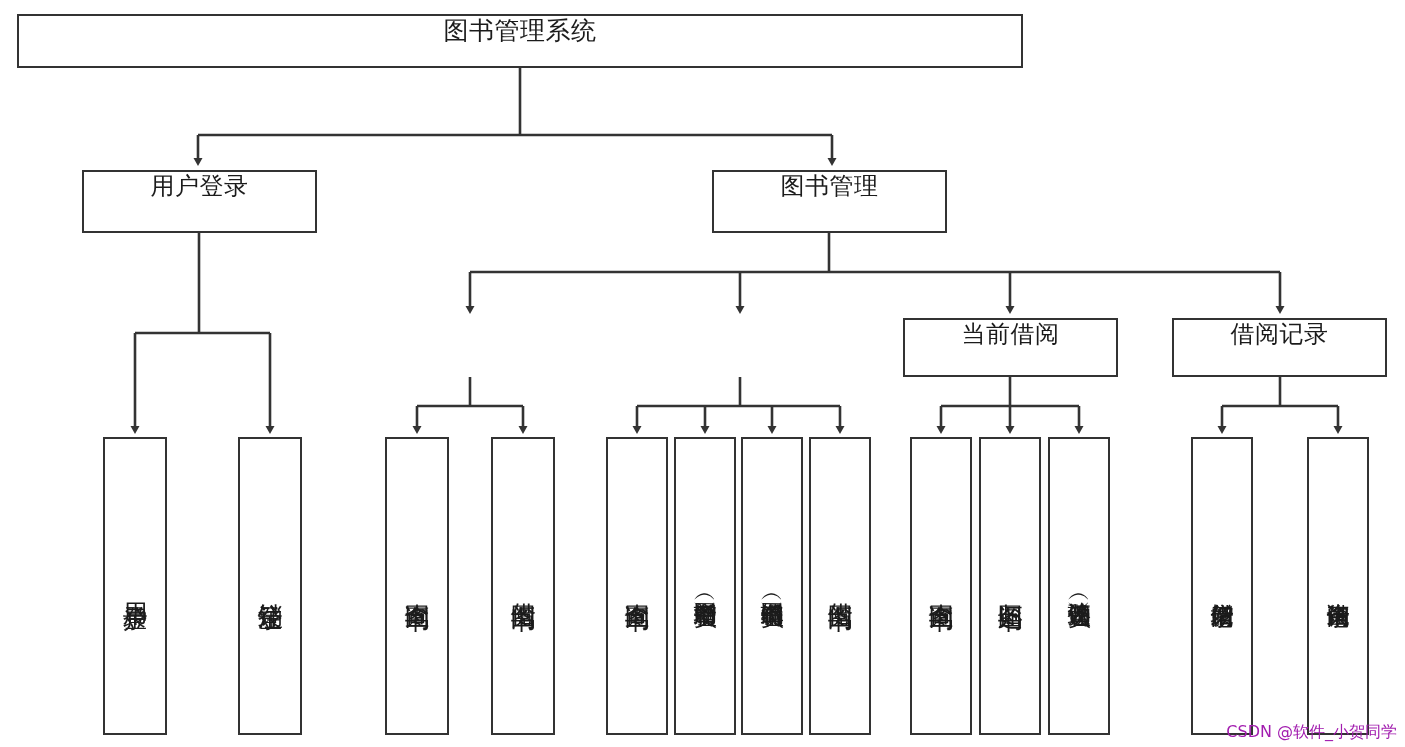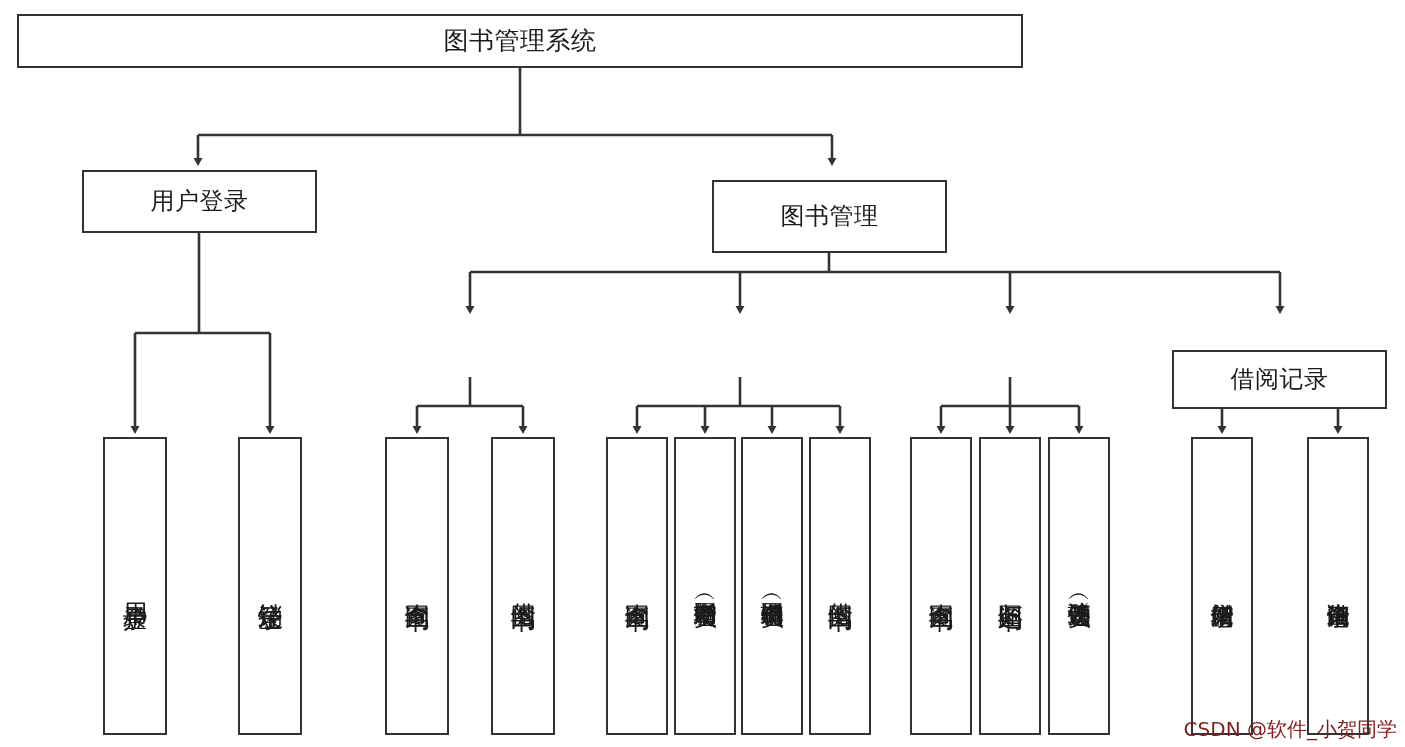--- a/index.html
+++ b/index.html
@@ -26,21 +26,20 @@
     width: 1405px;
     height: 747px;
     pointer-events: none;
   }
   .node {
     position: absolute;
     box-sizing: border-box;
     background: #ffffff;
     border: 2.2px solid #333333;
     display: flex;
-    align-items: center;
     justify-content: center;
     z-index: 2;
   }
   .node-label {
     color: #1b1b1b;
     line-height: 1.18;
     text-align: center;
     white-space: pre;
   }
   
@@ -64,22 +63,22 @@
     letter-spacing: 1.5px;
   }
   .node.vertical.narrow .node-label {
     font-size: 23px;
     letter-spacing: 0.5px;
   }
   #watermark {
     position: absolute;
     right: 8px;
     bottom: 4px;
-    font-size: 20px;
-    color: #7f1d1d;
+    font-size: 16px;
+    color: #a21caf;
     z-index: 5;
     white-space: nowrap;
     font-family: "DejaVu Sans", "Liberation Sans", sans-serif;
   }
 </style>
 </head>
 <body>
 
 <div id="diagram-canvas">
 
@@ -133,25 +132,28 @@
     </g>
   </svg>
 
   <div class="node horizontal root" style="left:17px; top:14px; width:1006px; height:54px;">
     <span class="node-label">图书管理系统</span>
   </div>
 
   <div class="node horizontal" style="left:82px; top:170px; width:235px; height:63px;">
     <span class="node-label">用户登录</span>
   </div>
-  <div class="node horizontal" style="left:712px; top:180px; width:235px; height:73px;">
+  <div class="node horizontal" style="left:712px; top:170px; width:235px; height:63px;">
     <span class="node-label">图书管理</span>
   </div>
 
-  <div class="node horizontal" style="left:1172px; top:318px; width:215px; height:59px;margin-top:32px;">
+  <div class="node horizontal" style="left:903px; top:318px; width:215px; height:59px;">
+    <span class="node-label">当前借阅</span>
+  </div>
+  <div class="node horizontal" style="left:1172px; top:318px; width:215px; height:59px;">
     <span class="node-label">借阅记录</span>
   </div>
 
   <div class="node vertical" style="left:103px; top:437px; width:64px; height:298px;">
     <span class="node-label">用户登录</span>
   </div>
   <div class="node vertical" style="left:238px; top:437px; width:64px; height:298px;">
     <span class="node-label">注销登录</span>
   </div>
 

